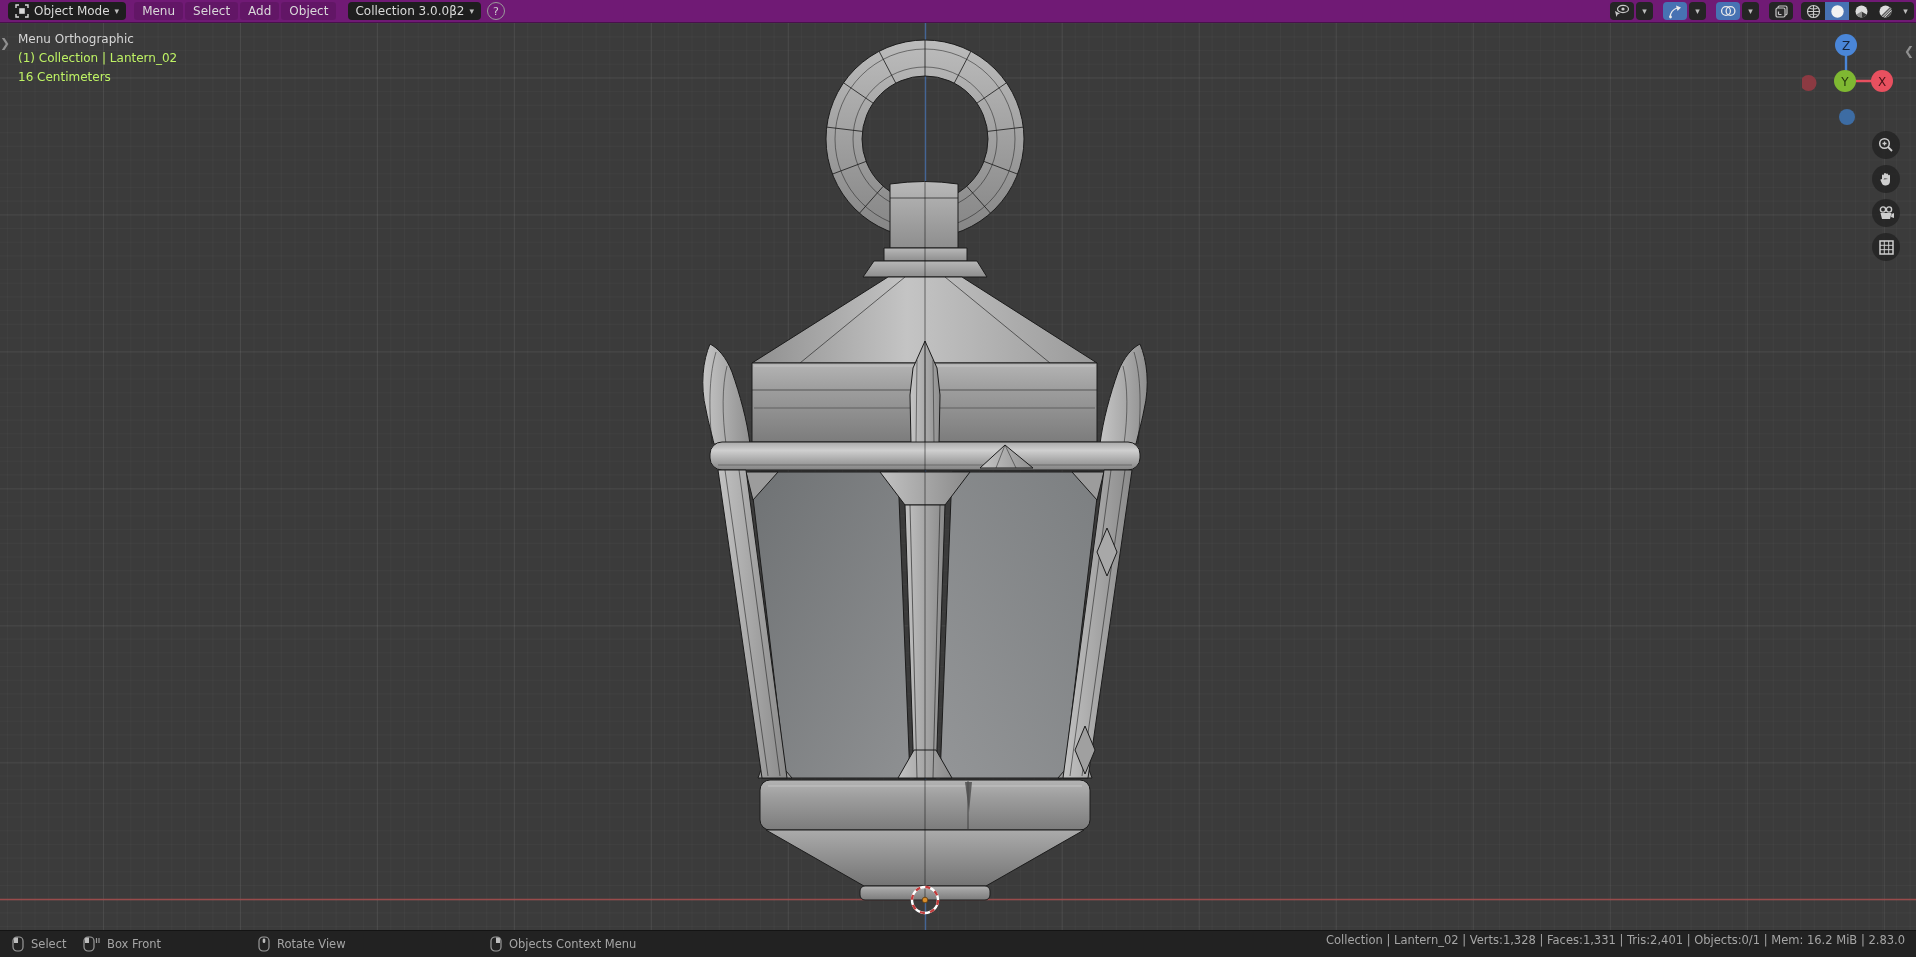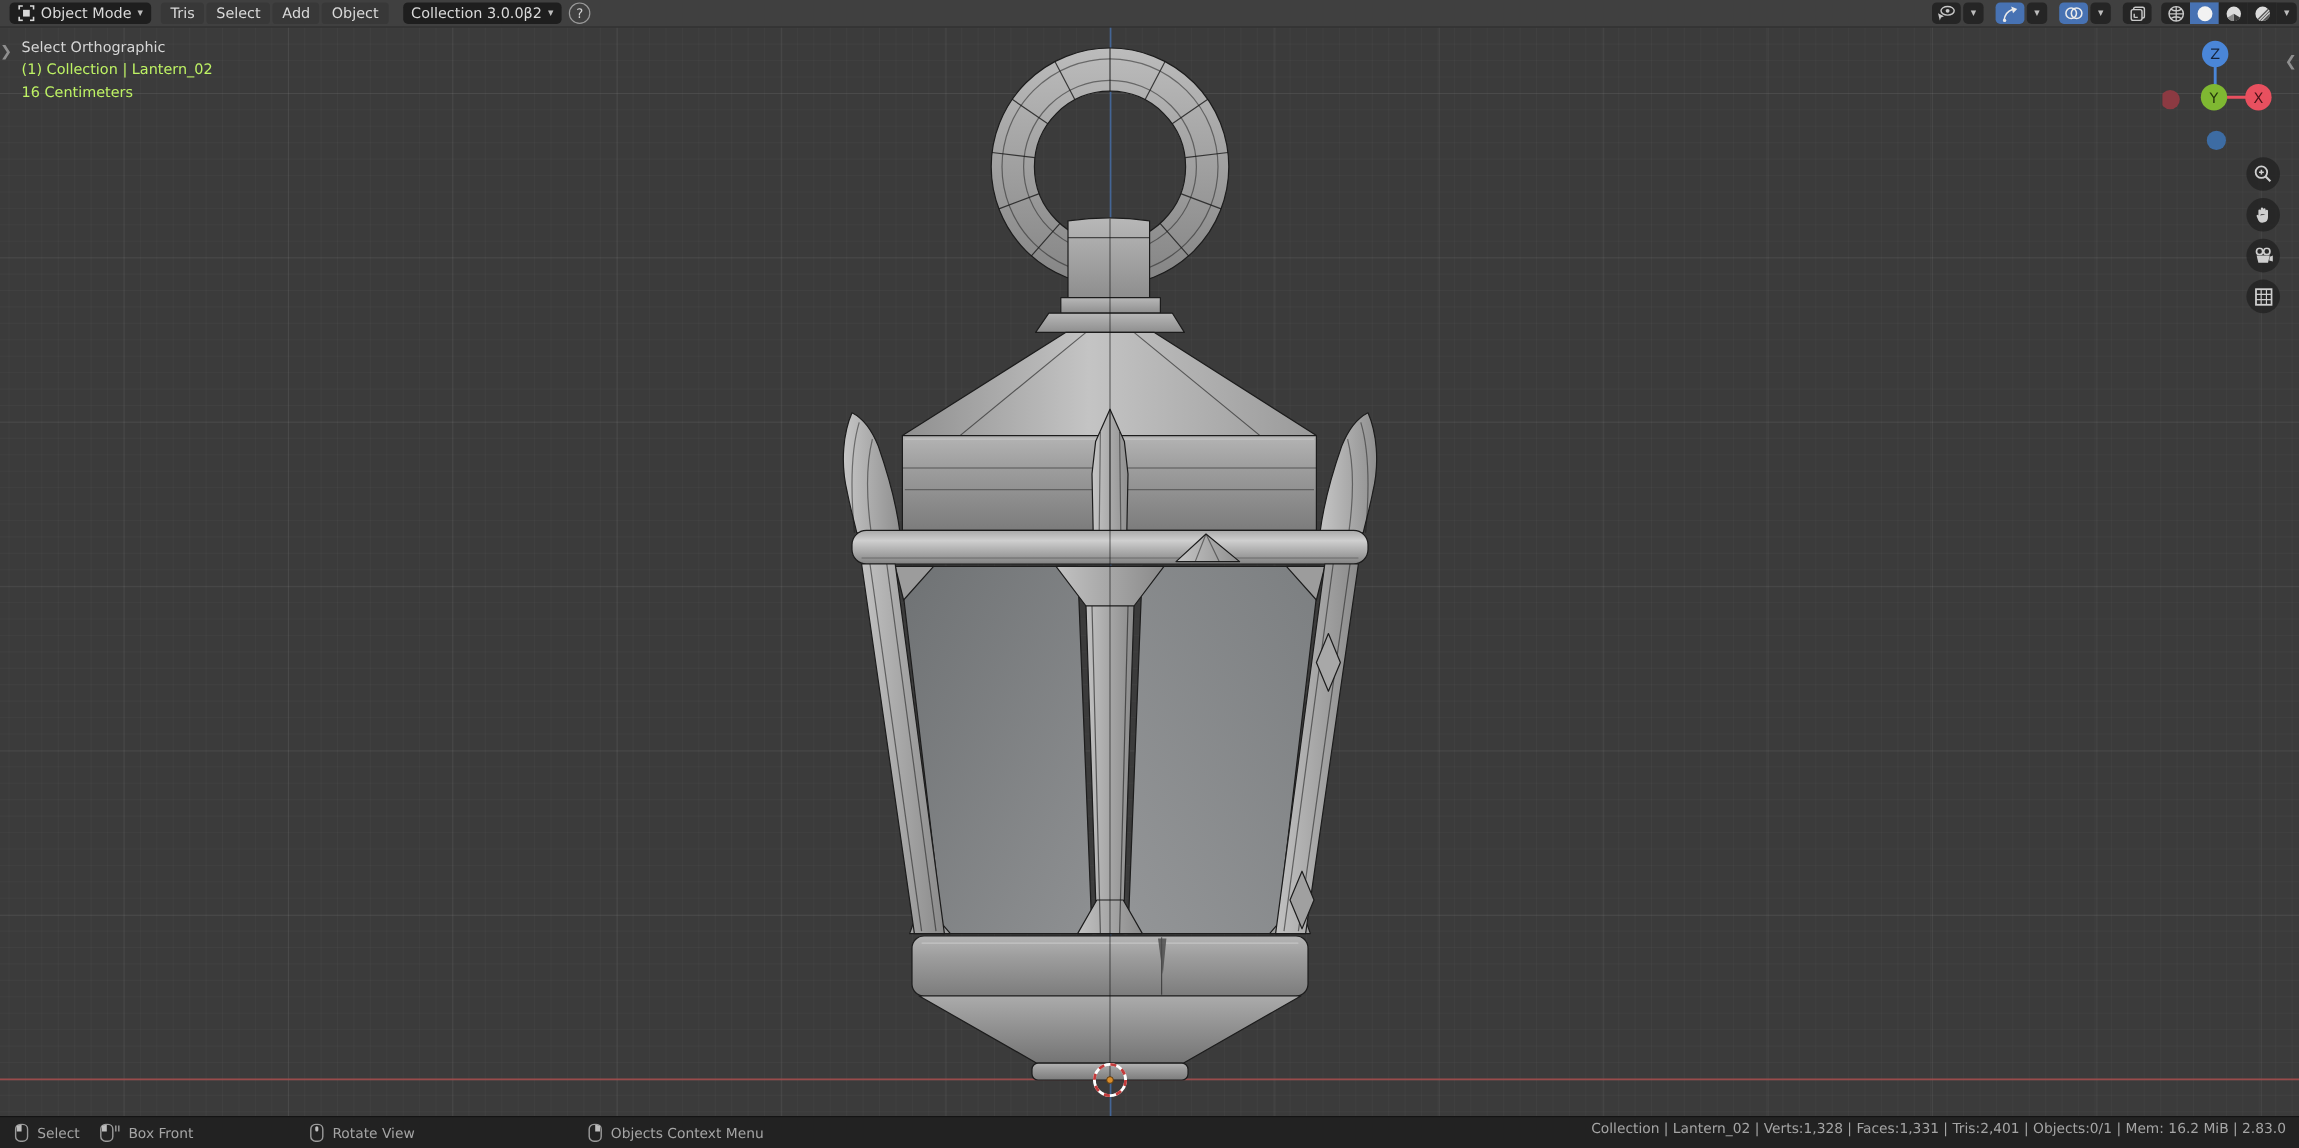--- a/index.html
+++ b/index.html
@@ -13,21 +13,21 @@
     background-image:
       linear-gradient(rgba(255,255,255,.055) 1px, transparent 1px),
       linear-gradient(90deg, rgba(255,255,255,.055) 1px, transparent 1px),
       linear-gradient(rgba(255,255,255,.022) 1px, transparent 1px),
       linear-gradient(90deg, rgba(255,255,255,.022) 1px, transparent 1px);
     background-size:137px 137px,137px 137px,13.7px 13.7px,13.7px 13.7px;
     background-position:0 77.5px,103px 0,0 9px,7.1px 0;}
   .scene{position:absolute;left:0;top:0;}
 
   
-  .vp-header{position:absolute;left:0;top:0;width:1916px;height:22px;background:#404040;
+  .vp-header{position:absolute;left:0;top:0;width:1916px;height:22px;background:#701a75;
     border-bottom:1px solid rgba(0,0,0,.35);display:flex;align-items:center;z-index:10;
     font-size:12px;color:#d9d9d9;}
   .hbtn{display:flex;align-items:center;gap:5px;background:#1e1e1e;border-radius:4px;
     height:18px;padding:0 7px;margin-left:8px;cursor:default;white-space:nowrap;}
   .menu-item{padding:2px 8px;margin-left:2px;border-radius:3px;background:rgba(0,0,0,.12);
     white-space:nowrap;}
   .chev{font-size:9px;color:#bdbdbd;line-height:1;}
   .help-btn{width:16px;height:16px;border-radius:50%;border:1px solid #9a9a9a;color:#cfcfcf;
     font-size:11px;display:flex;align-items:center;justify-content:center;margin-left:6px;}
   .hdr-right{margin-left:auto;display:flex;align-items:center;margin-right:2px;}
@@ -202,21 +202,21 @@
     <svg width="14" height="14" viewBox="0 0 14 14">
       <g stroke="#d9d9d9" stroke-width="1.4" fill="none">
         <path d="M1,4 V1 H4 M10,1 H13 V4 M13,10 V13 H10 M4,13 H1 V10"></path>
       </g>
       <rect x="4.2" y="4.2" width="5.6" height="5.6" fill="#d9d9d9"></rect>
     </svg>
     <span>Object Mode</span>
     <span class="chev">▾</span>
   </div>
   <div style="width:6px"></div>
-  <div class="menu-item">Tris</div>
+  <div class="menu-item">Menu</div>
   <div class="menu-item">Select</div>
   <div class="menu-item">Add</div>
   <div class="menu-item">Object</div>
   <div class="hbtn" style="margin-left:12px">
     <span>Collection 3.0.0β2</span>
     <span class="chev">▾</span>
   </div>
   <div class="help-btn">?</div>
 
   <div class="hdr-right">
@@ -286,21 +286,21 @@
         </svg>
       </div>
       <div class="tgl chev-btn">
           <span class="chev">▾</span>
         </div>
     </div>
   </div>
 </div>
 
 <div class="vp-text">
-  <div class="l1">Select Orthographic</div>
+  <div class="l1">Menu Orthographic</div>
   <div class="l2">(1) Collection | Lantern_02</div>
   <div class="l3">16 Centimeters</div>
 </div>
 
 <div class="edge-chev" style="left:0;top:36px">❯</div>
 <div class="edge-chev" style="right:2px;top:44px">❮</div>
 
 <svg class="gizmo" width="100" height="104" viewBox="0 0 100 104">
   <line x1="44" y1="19" x2="44" y2="51" stroke="#4a86d8" stroke-width="2.4"></line>
   <line x1="45" y1="53" x2="78" y2="53" stroke="#e8505f" stroke-width="2.4"></line>

